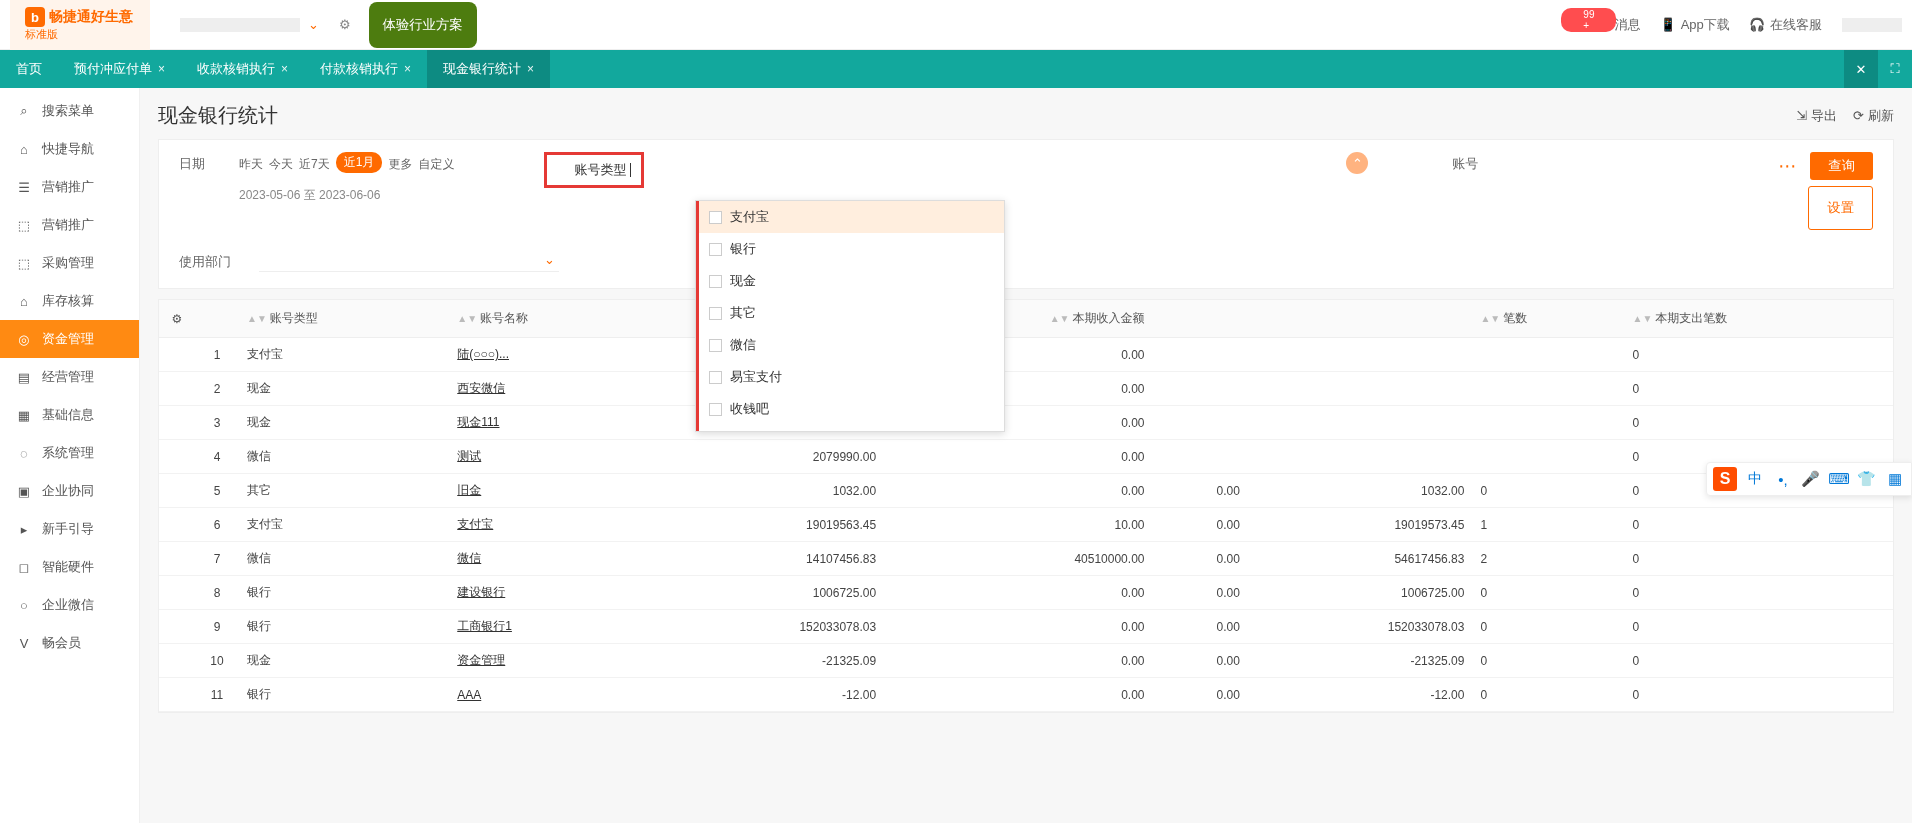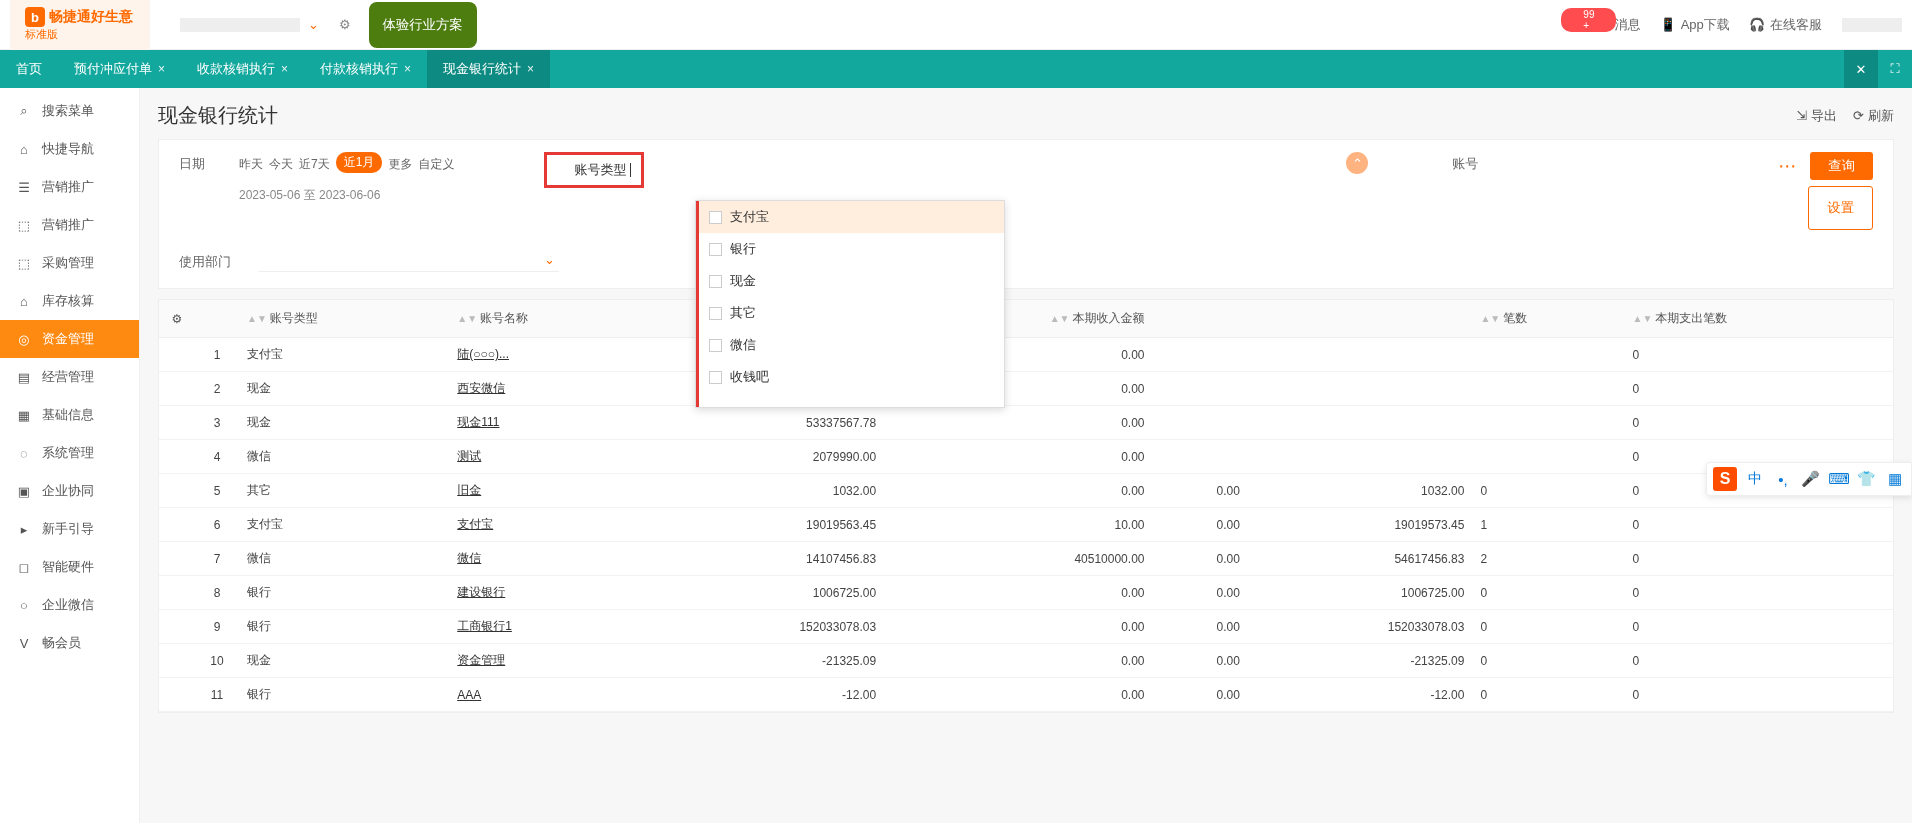--- a/index.html
+++ b/index.html
@@ -306,20 +306,24 @@
               <span class="dd-check"></span>
               <span>现金</span>
             </div>
             <div class="dd-item">
               <span class="dd-check"></span>
               <span>其它</span>
             </div>
             <div class="dd-item">
               <span class="dd-check"></span>
               <span>微信</span>
+            </div>
+            <div class="dd-item">
+              <span class="dd-check"></span>
+              <span>易宝支付</span>
             </div>
             <div class="dd-item">
               <span class="dd-check"></span>
               <span>收钱吧</span>
             </div>
             <div class="dd-item"></div>
           </div>
       </div>
     </div>
 

